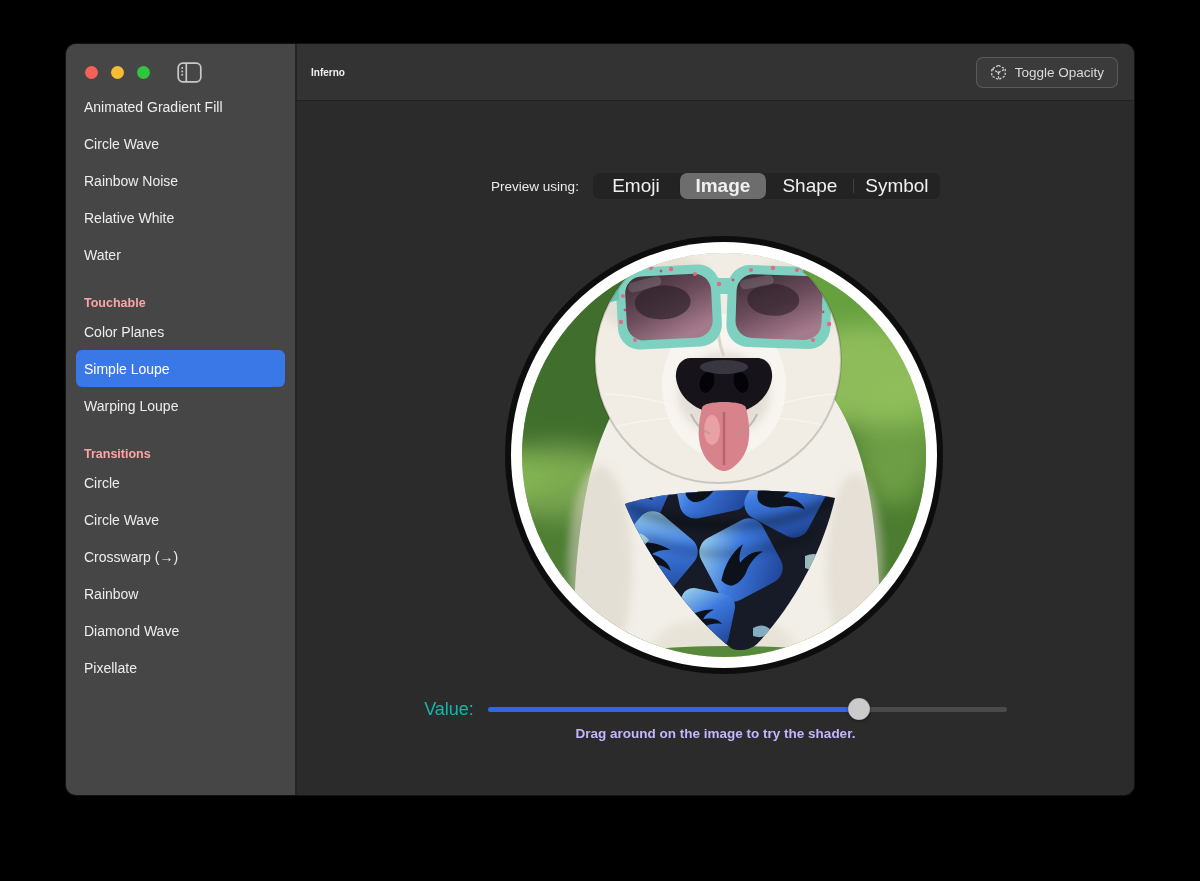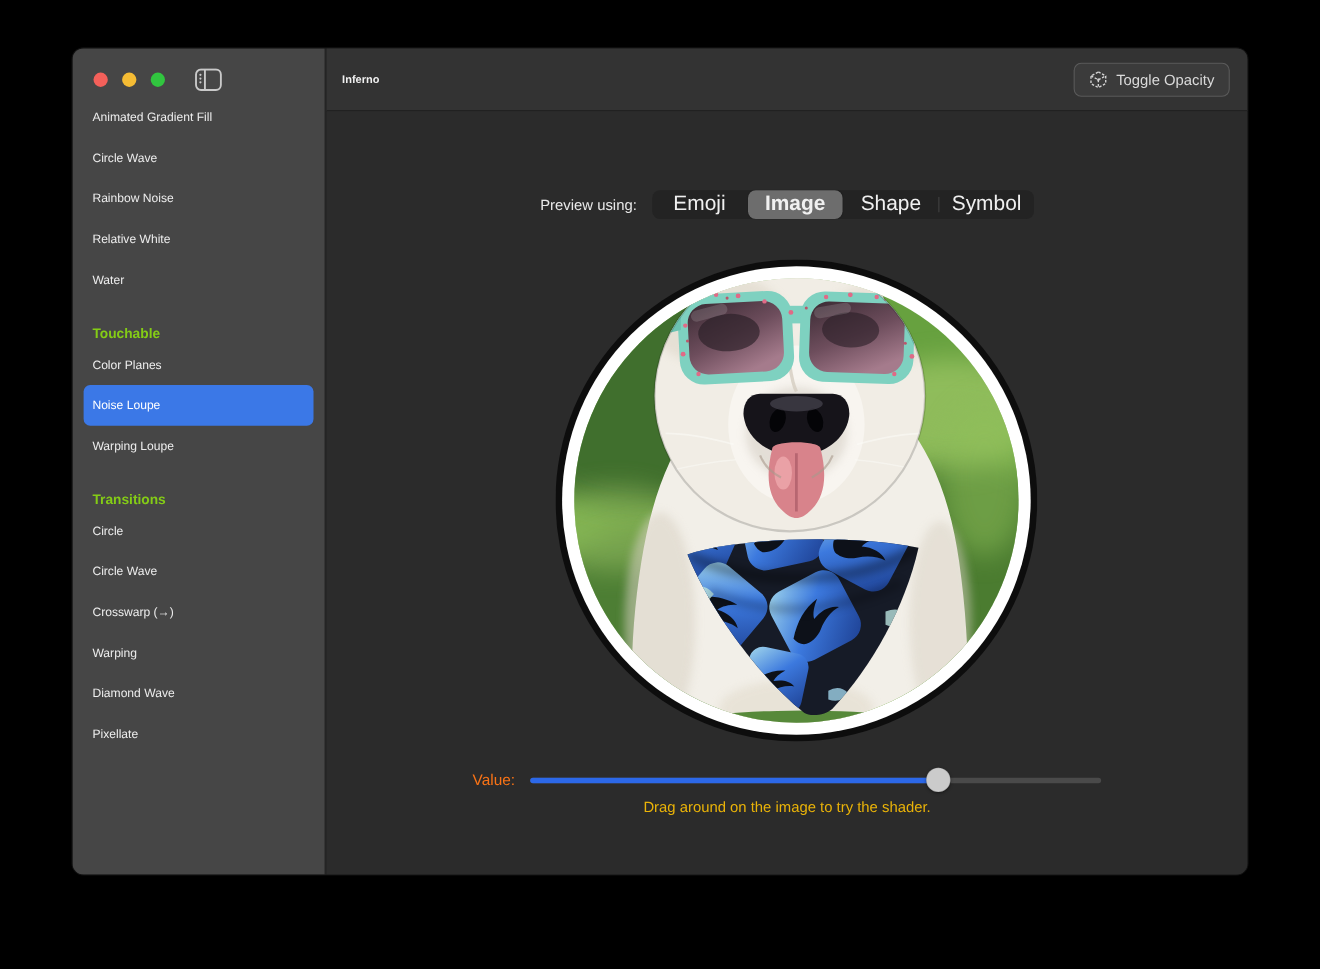--- a/index.html
+++ b/index.html
@@ -21,26 +21,26 @@
   .sidebar { flex:0 0 229px; background:#464646; position:relative; }
   .sb-titlebar { height:57px; position:relative; }
   .traffic { position:absolute; left:19px; top:22px; display:flex; gap:13px; }
   .dot { width:13px; height:13px; border-radius:50%; }
   .dot.red{ background:#f4605a; } .dot.yellow{ background:#f5bc34; } .dot.green{ background:#31c53f; }
   .sidebar-toggle { position:absolute; left:111px; top:18px; width:25px; height:21px; cursor:default; }
   .sb-list { position:absolute; top:57px; bottom:0; left:0; right:0; overflow:hidden; padding:0 10px; }
   .sb-inner { margin-top:-13px; }
   .sb-item {
     height:37px; display:flex; align-items:center; padding:0 8px;
-    border-radius:6px; font-size:11px; color:#ededed; white-space:nowrap;
+    border-radius:6px; font-size:14px; color:#ededed; white-space:nowrap;
   }
   .sb-item.selected { background:#3b78e7; color:#fff; }
   .sb-header {
     height:24px; margin-top:16px; display:flex; align-items:flex-end;
-    padding:0 8px 3px; font-size:12.5px; font-weight:700; color:#84cc16;
+    padding:0 8px 3px; font-size:12.5px; font-weight:700; color:#fca5a5;
   }
   .divider { flex:0 0 2px; background:#242424; }
   
   .content { flex:1; position:relative; background:#2b2b2b; }
   .toolbar {
     height:57px; background:#333333; border-bottom:1px solid #212121;
     display:flex; align-items:center; padding:0 16px 0 14px;
   }
   .title { font-size:10px; font-weight:700; color:#f0f0f0; }
   .toolbar-spacer { flex:1; }
@@ -59,29 +59,29 @@
     width:86px; height:26px; display:flex; align-items:center; justify-content:center;
     font-size:19px; color:#f0f0f0; border-radius:7px;
   }
   .segment.selected { background:#6d6d6d; font-weight:700; box-shadow:0 0 1px rgba(0,0,0,.4); }
   .seg-sep { width:1px; height:14px; background:#414141; }
   .seg-sep.hidden { visibility:hidden; }
   
   .photo-wrap { position:absolute; top:134px; left:50%; margin-left:-211px; width:438px; height:438px; }
   
   .slider-row { position:absolute; top:594px; left:0; right:0; height:26px; display:flex; justify-content:center; align-items:center; gap:14px; }
-  .slider-label { font-size:14px; color:#f97316; font-weight:500; }
+  .slider-label { font-size:18px; color:#14b8a6; font-weight:500; }
   .track { position:relative; width:519px; height:5px; border-radius:2.5px; background:#4a4a4a; }
   .fill { position:absolute; left:0; top:0; bottom:0; border-radius:2.5px; background:#2c68e8; }
   .thumb {
     position:absolute; top:50%; width:22px; height:22px; border-radius:50%;
     background:#cbcbcb; transform:translate(-50%,-50%);
     box-shadow:0 1px 3px rgba(0,0,0,.45), inset 0 0 0 .5px rgba(0,0,0,.15);
   }
-  .caption { position:absolute; top:624px; left:0; right:0; text-align:center; font-size:13.5px; color:#eab308; font-weight:400; }
+  .caption { position:absolute; top:624px; left:0; right:0; text-align:center; font-size:13.5px; color:#c4b5fd; font-weight:700; }
 </style>
 </head>
 <body>
 
 <div class="window">
 
   <div class="sidebar">
     <div class="sb-titlebar">
       <div class="traffic">
         <div class="dot red"></div>
@@ -98,27 +98,27 @@
     </div>
     <div class="sb-list">
       <div class="sb-inner">
           <div class="sb-item">Animated Gradient Fill</div>
           <div class="sb-item">Circle Wave</div>
           <div class="sb-item">Rainbow Noise</div>
           <div class="sb-item">Relative White</div>
           <div class="sb-item">Water</div>
           <div class="sb-header">Touchable</div>
           <div class="sb-item">Color Planes</div>
-          <div class="sb-item selected">Noise Loupe</div>
+          <div class="sb-item selected">Simple Loupe</div>
           <div class="sb-item">Warping Loupe</div>
           <div class="sb-header">Transitions</div>
           <div class="sb-item">Circle</div>
           <div class="sb-item">Circle Wave</div>
           <div class="sb-item">Crosswarp (→)</div>
-          <div class="sb-item">Warping</div>
+          <div class="sb-item">Rainbow</div>
           <div class="sb-item">Diamond Wave</div>
           <div class="sb-item">Pixellate</div>
         </div>
     </div>
   </div>
 
   <div class="divider"></div>
 
   <div class="content">
     <div class="toolbar">

